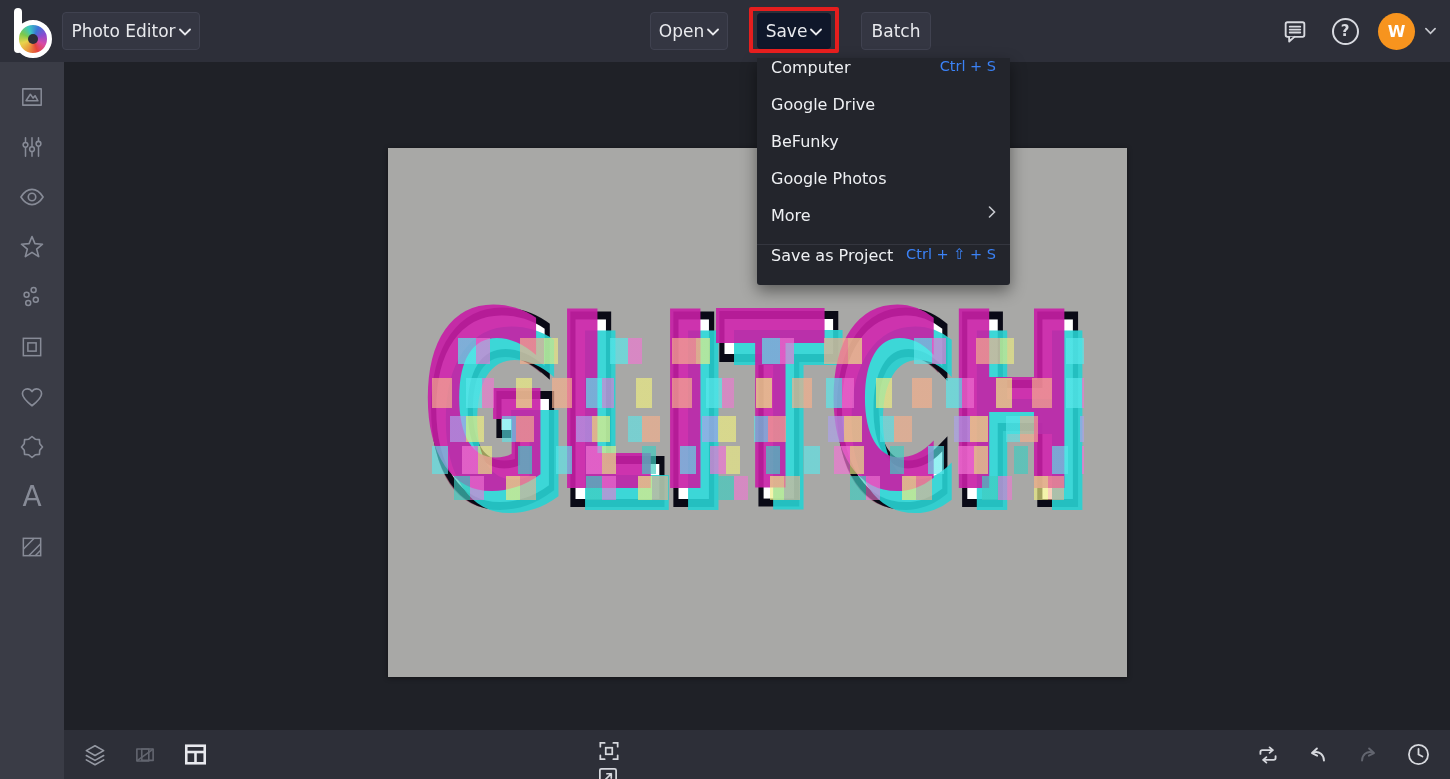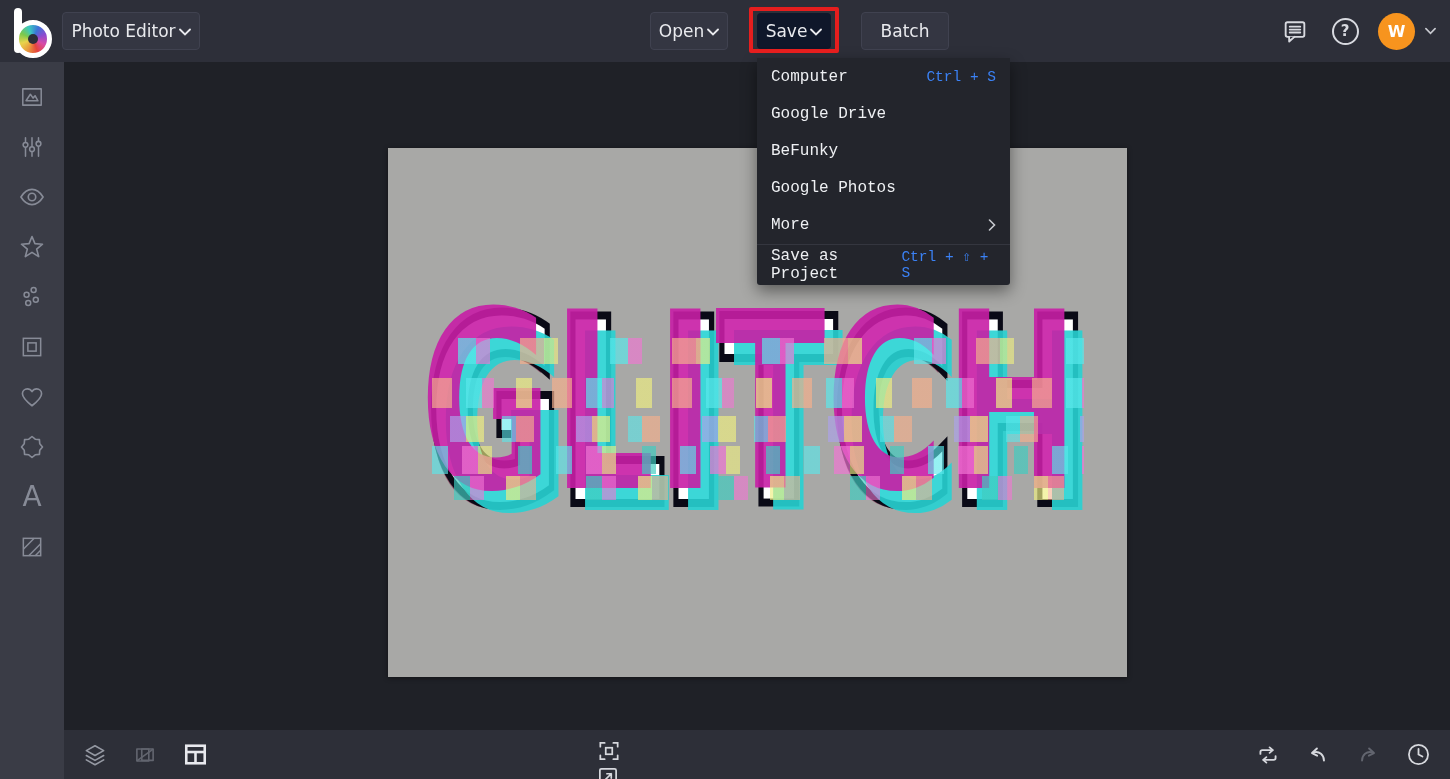--- a/index.html
+++ b/index.html
@@ -13,32 +13,32 @@
   .logo-stem { position:absolute; left:3px; top:0; width:8px; height:45px; background:#fff; border-radius:4px; }
   .logo-bowl { position:absolute; left:3px; top:12px; width:38px; height:38px; border-radius:50%; border:5px solid #fff;
     background:conic-gradient(from 160deg,#e4443c,#e89a3c,#e8d44c,#7cc84c,#3cc8c0,#3c74d8,#8c4cd0,#d84ca8,#e4443c); }
   .logo-bowl::after { content:""; position:absolute; left:50%; top:50%; width:10px; height:10px; margin:-5px 0 0 -5px; border-radius:50%; background:#2d2f39; }
   .tb-btn { position:absolute; top:12px; height:38px; display:flex; align-items:center; justify-content:center; gap:3px;
     background:#343642; border:1px solid #404250; border-radius:4px; color:#e9eaee; font-size:17px; cursor:pointer; }
   .tb-btn .chev { margin-top:2px; }
   .btn-photo-editor { left:62px; width:138px; }
   .btn-open  { left:650px; width:78px; }
   .btn-save  { left:757px; top:13px; width:74px; height:36px; background:#0f172a; border:none; }
-  .btn-batch { left:861px; width:88px; }
+  .btn-batch { left:861px; width:70px; }
   .save-annotation { position:absolute; left:749px; top:7px; width:90px; height:46px; border:4px solid #e61e1e; border-radius:2px; z-index:50; pointer-events:none; }
   .tb-right { position:absolute; right:14px; top:0; height:62px; display:flex; align-items:center; gap:16px; }
   .icon-btn { width:34px; height:34px; display:flex; align-items:center; justify-content:center; color:#d8dae0; cursor:pointer; }
   .help-circle { width:27px; height:27px; border-radius:50%; border:2px solid #d8dae0; color:#d8dae0; font-size:15px; font-weight:bold; display:flex; align-items:center; justify-content:center; }
   .avatar { width:37px; height:37px; border-radius:50%; background:#f7941e; color:#fff; font-weight:bold; font-size:16px; display:flex; align-items:center; justify-content:center; cursor:pointer; }
   .av-chev { color:#c7c9cf; margin-left:-6px; cursor:pointer; }
 
   
   .menu { position:absolute; left:757px; top:58px; width:253px; background:#23252c; z-index:40;
     border-radius:0 0 3px 3px; box-shadow:0 6px 16px rgba(0,0,0,.45); padding-bottom:2px; }
-  .menu-item { height:37px; display:flex; align-items:center; justify-content:space-between; padding:0 14px; cursor:pointer;font-family:Liberation Mono, monospace; }
+  .menu-item { height:37px; display:flex; justify-content:space-between; padding:0 14px; cursor:pointer; }
   .mi-label { color:#eef0f3; font-size:16px; }
   .mi-short { color:#3b82f6; font-size:14.5px; }
   .menu-divider { height:1px; background:#34363f; margin:1px 0; }
   .mi-chevR { color:#c7c9cf; }
 
   
   .sidebar { position:absolute; left:0; top:62px; width:64px; height:717px; background:#3a3c46; z-index:20;
     display:flex; flex-direction:column; align-items:center; padding-top:10px; }
   .side-item { width:64px; height:50px; display:flex; align-items:center; justify-content:center; color:#878b97; cursor:pointer; }
   .glyphA { font-size:28px; font-weight:400; line-height:1; }

